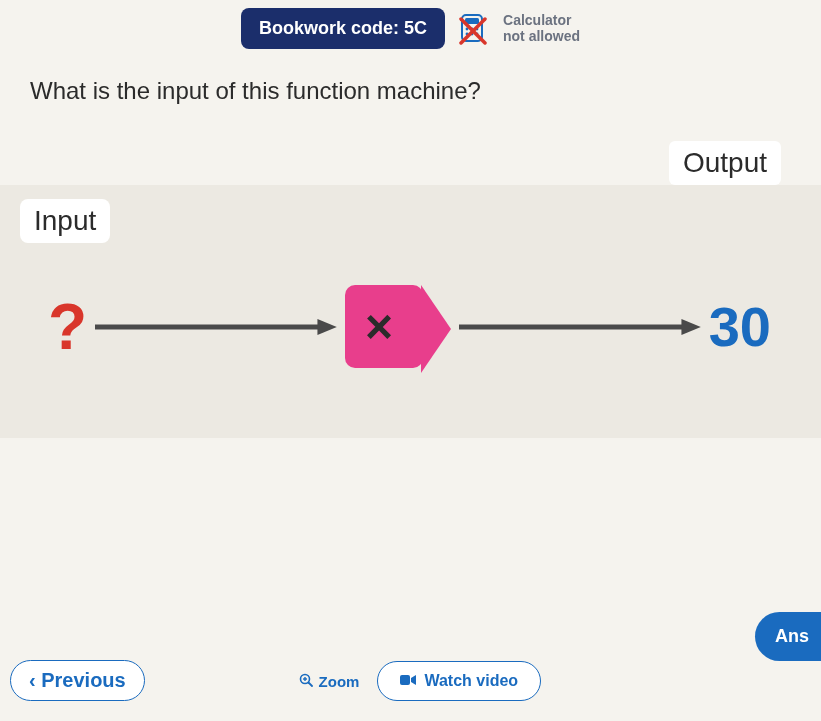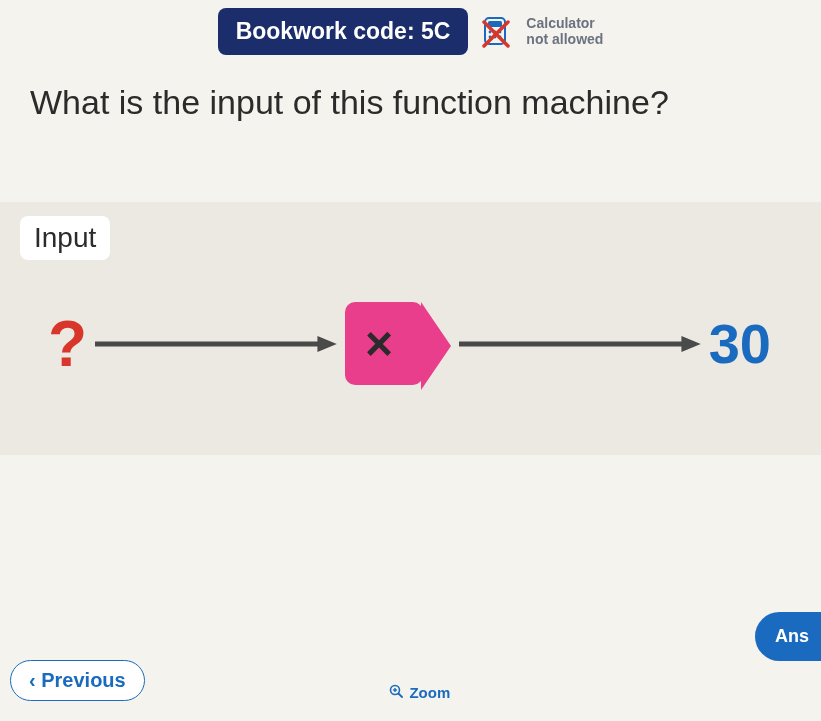--- a/index.html
+++ b/index.html
@@ -15,41 +15,41 @@
     display: flex;
     align-items: center;
     justify-content: center;
     gap: 14px;
     padding-top: 8px;
   }
   .bookwork {
     background: #1b2e6b;
     color: #fff;
     font-weight: 700;
-    font-size: 23px;
+    font-size: 18px;
     padding: 10px 18px;
     border-radius: 8px;
   }
   .calc-badge {
     display: flex;
     align-items: center;
     gap: 16px;
     color: #6b7280;
     font-size: 14px;
     font-weight: 600;
     line-height: 1.1;
   }
   .calc-icon {
     position: relative;
     width: 28px;
     height: 32px;
   }
   .calc-icon svg { display: block; }
   .question {
-    font-size: 34px;
+    font-size: 24px;
     font-weight: 500;
     color: #2b2b2b;
     padding: 28px 30px 10px 30px;
   }
   .machine-area {
     background: #ece9e2;
     margin: 70px 0 0 0;
     padding: 40px 20px 70px 20px;
     position: relative;
   }
@@ -214,20 +214,23 @@
     <span>
       <div>Calculator</div>
       <div>not allowed</div>
     </span>
   </div>
 </div>
 
 <div class="question">What is the input of this function machine?</div>
 
 <div class="machine-area">
+  <div class="output-label-wrap">
+    <span class="output-label">Output</span>
+  </div>
   <div class="input-label-wrap">
     <span class="input-label">Input</span>
   </div>
 
   <div class="flow">
     <div class="input-value">?</div>
 
     <div class="arrow">
       <svg viewBox="0 0 200 20" preserveAspectRatio="none">
         <line x1="0" y1="10" x2="188" y2="10" stroke="#4a4a4a" stroke-width="5"></line>
@@ -260,16 +263,25 @@
       <span>
         <svg width="14" height="14" viewBox="0 0 14 14">
             <circle cx="6" cy="6" r="4.5" fill="none" stroke="#1a6bbf" stroke-width="1.6"></circle>
             <line x1="9.5" y1="9.5" x2="13" y2="13" stroke="#1a6bbf" stroke-width="1.8" stroke-linecap="round"></line>
             <line x1="6" y1="4" x2="6" y2="8" stroke="#1a6bbf" stroke-width="1.4"></line>
             <line x1="4" y1="6" x2="8" y2="6" stroke="#1a6bbf" stroke-width="1.4"></line>
           </svg>
       </span>
       <span>Zoom</span>
     </div>
+    <button class="watch-btn">
+      <span>
+        <svg width="16" height="12" viewBox="0 0 16 12">
+            <rect x="0" y="1" width="10" height="10" rx="2" fill="#1a6bbf"></rect>
+            <polygon points="11,4 16,1 16,11 11,8" fill="#1a6bbf"></polygon>
+          </svg>
+      </span>
+      <span>Watch video</span>
+    </button>
   </div>
 
   <div class="ans-btn">Ans</div>
 </div>
 
 </body></html>

